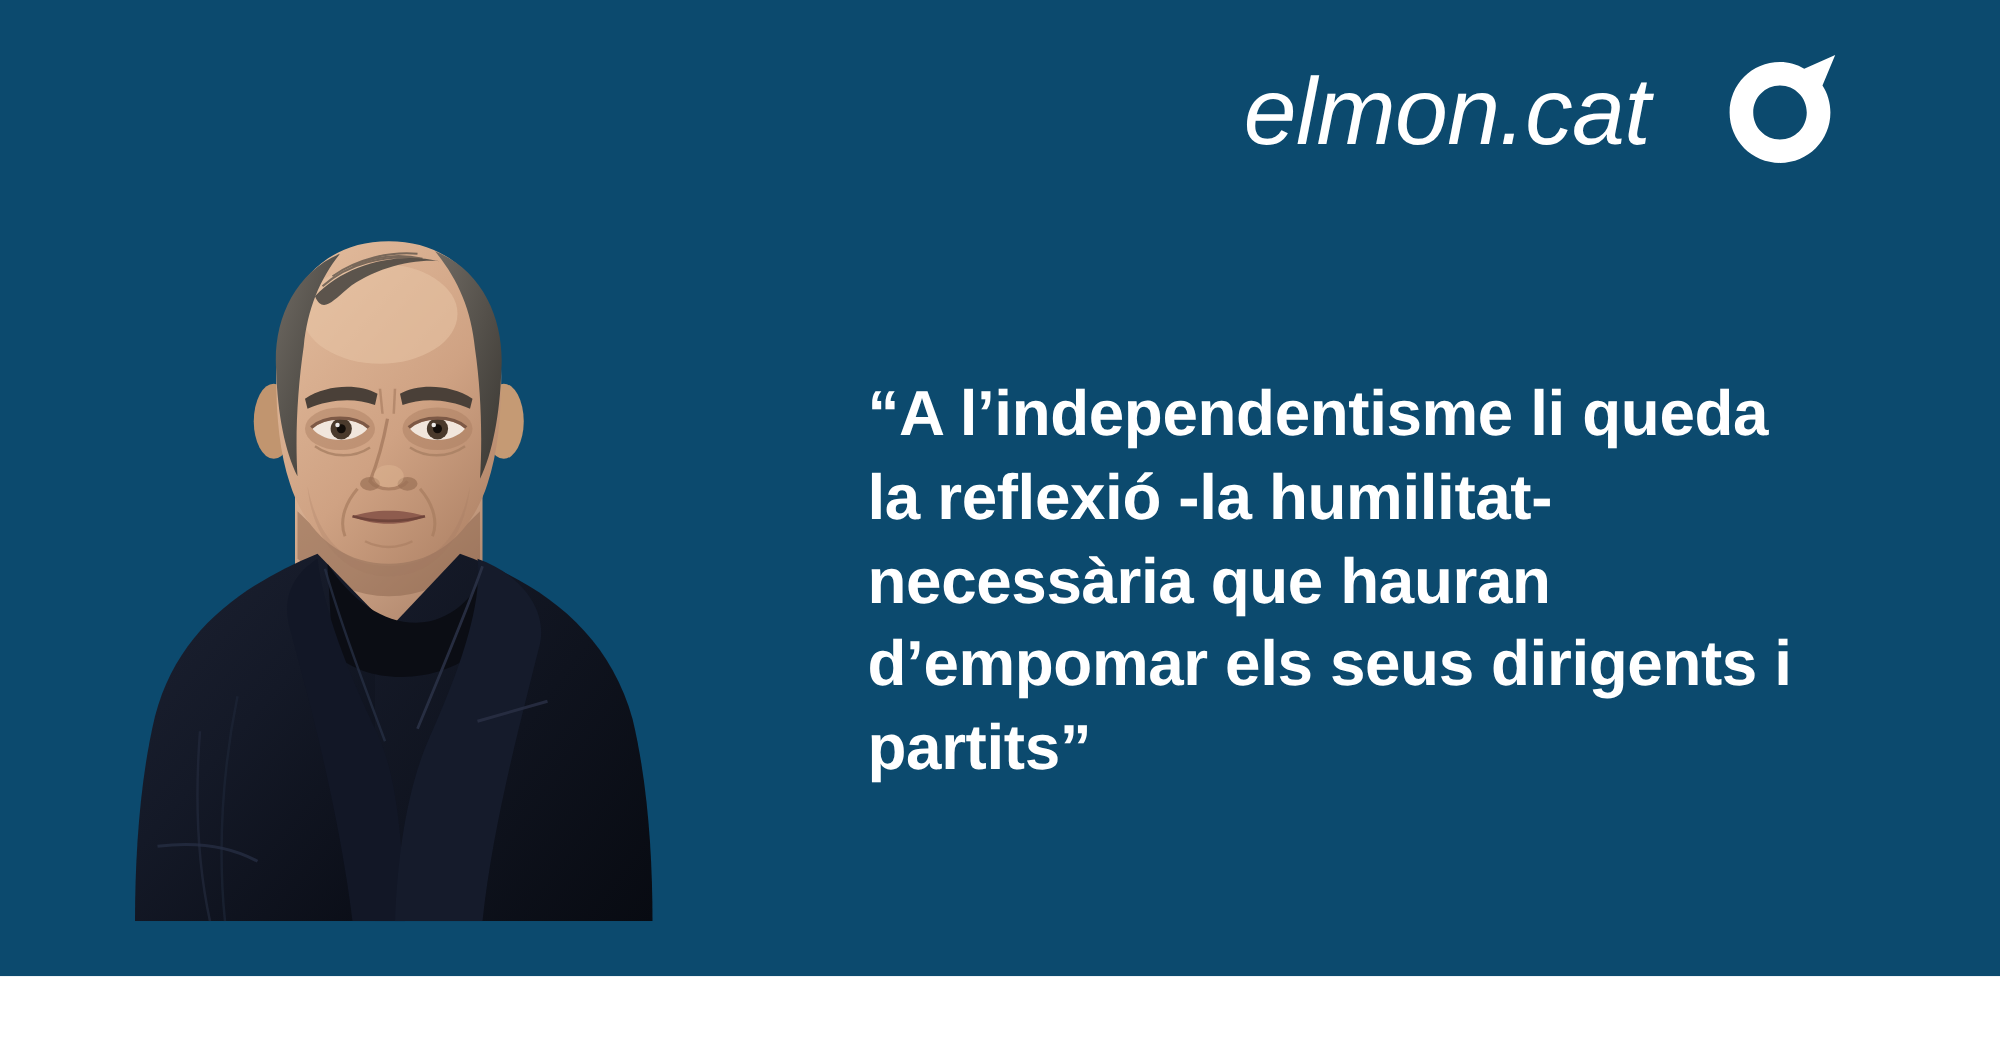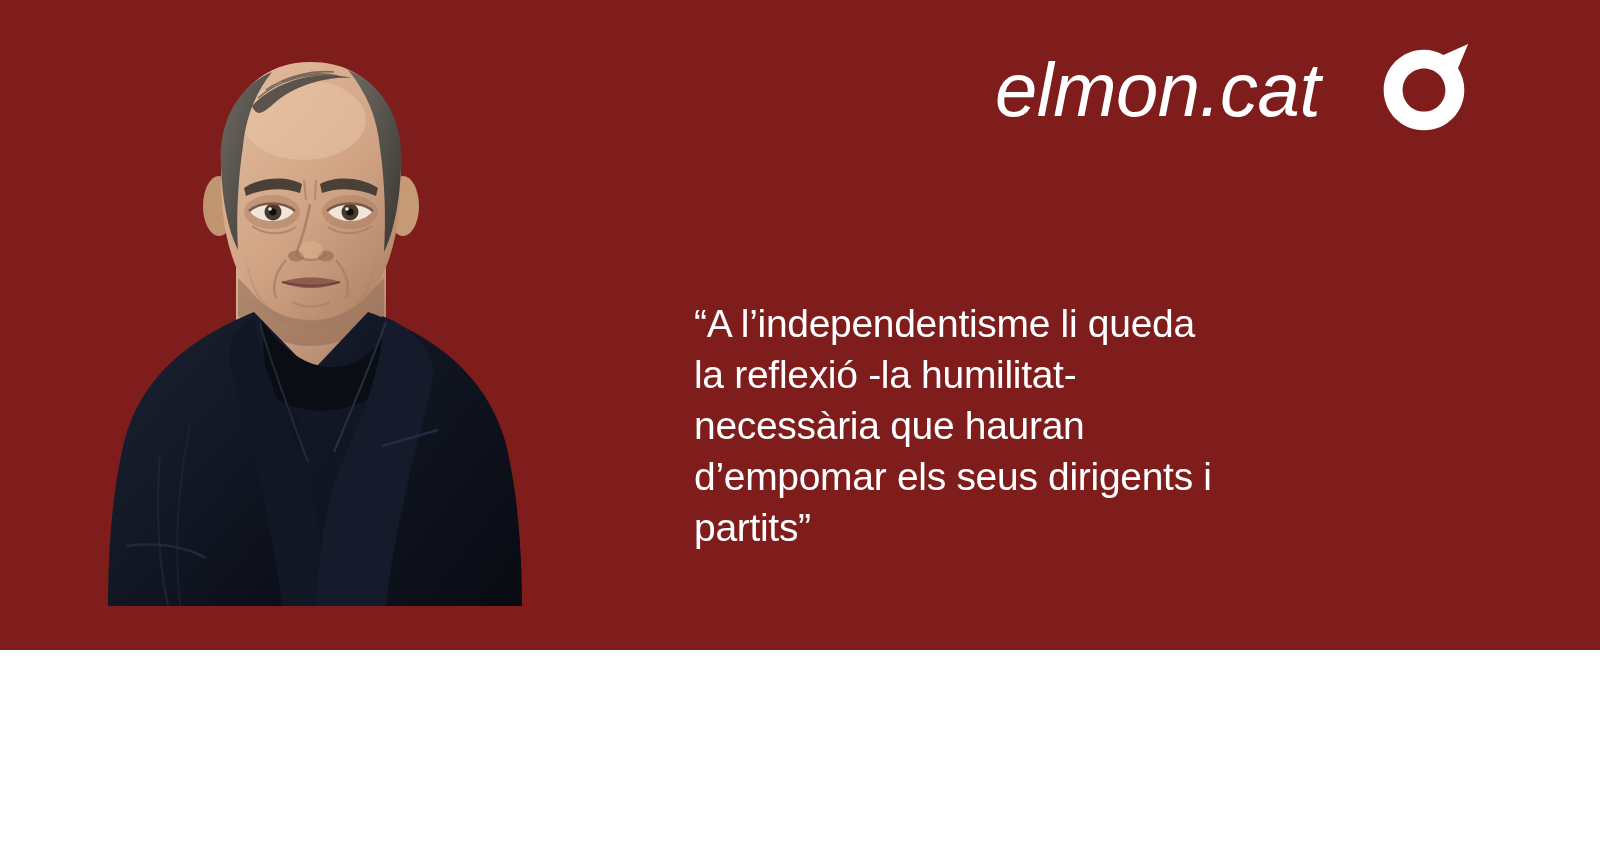--- a/index.html
+++ b/index.html
@@ -3,23 +3,23 @@
 <meta charset="utf-8">
 <style>
   html, body {
     margin: 0;
     padding: 0;
     background: #ffffff;
   }
   #card {
     position: relative;
     width: 1600px;
-    height: 650px;
+    height: 781px;
     overflow: hidden;
-    background: #7f1d1d;
+    background: #0c4a6e;
     font-family: "Liberation Sans", sans-serif;
     -webkit-font-smoothing: antialiased;
   }
 
   
   #brand {
     position: absolute;
     top: 42px;
     right: 128px;
     display: flex;
@@ -75,22 +75,22 @@
   #speaker-name {
     color: #ffffff;
     font-size: 36px;
     font-weight: bold;
     letter-spacing: 0.2px;
     line-height: 1.1;
     margin: 0 0 58px 0;
   }
   #quote {
     color: #ffffff;
-    font-size: 39px;
-    font-weight: 400;
+    font-size: 51px;
+    font-weight: 700;
     line-height: 1.31;
     letter-spacing: -0.3px;
     margin: 0;
     white-space: pre-wrap;
   }
 </style>
 </head>
 <body>
 
 <div id="card">

